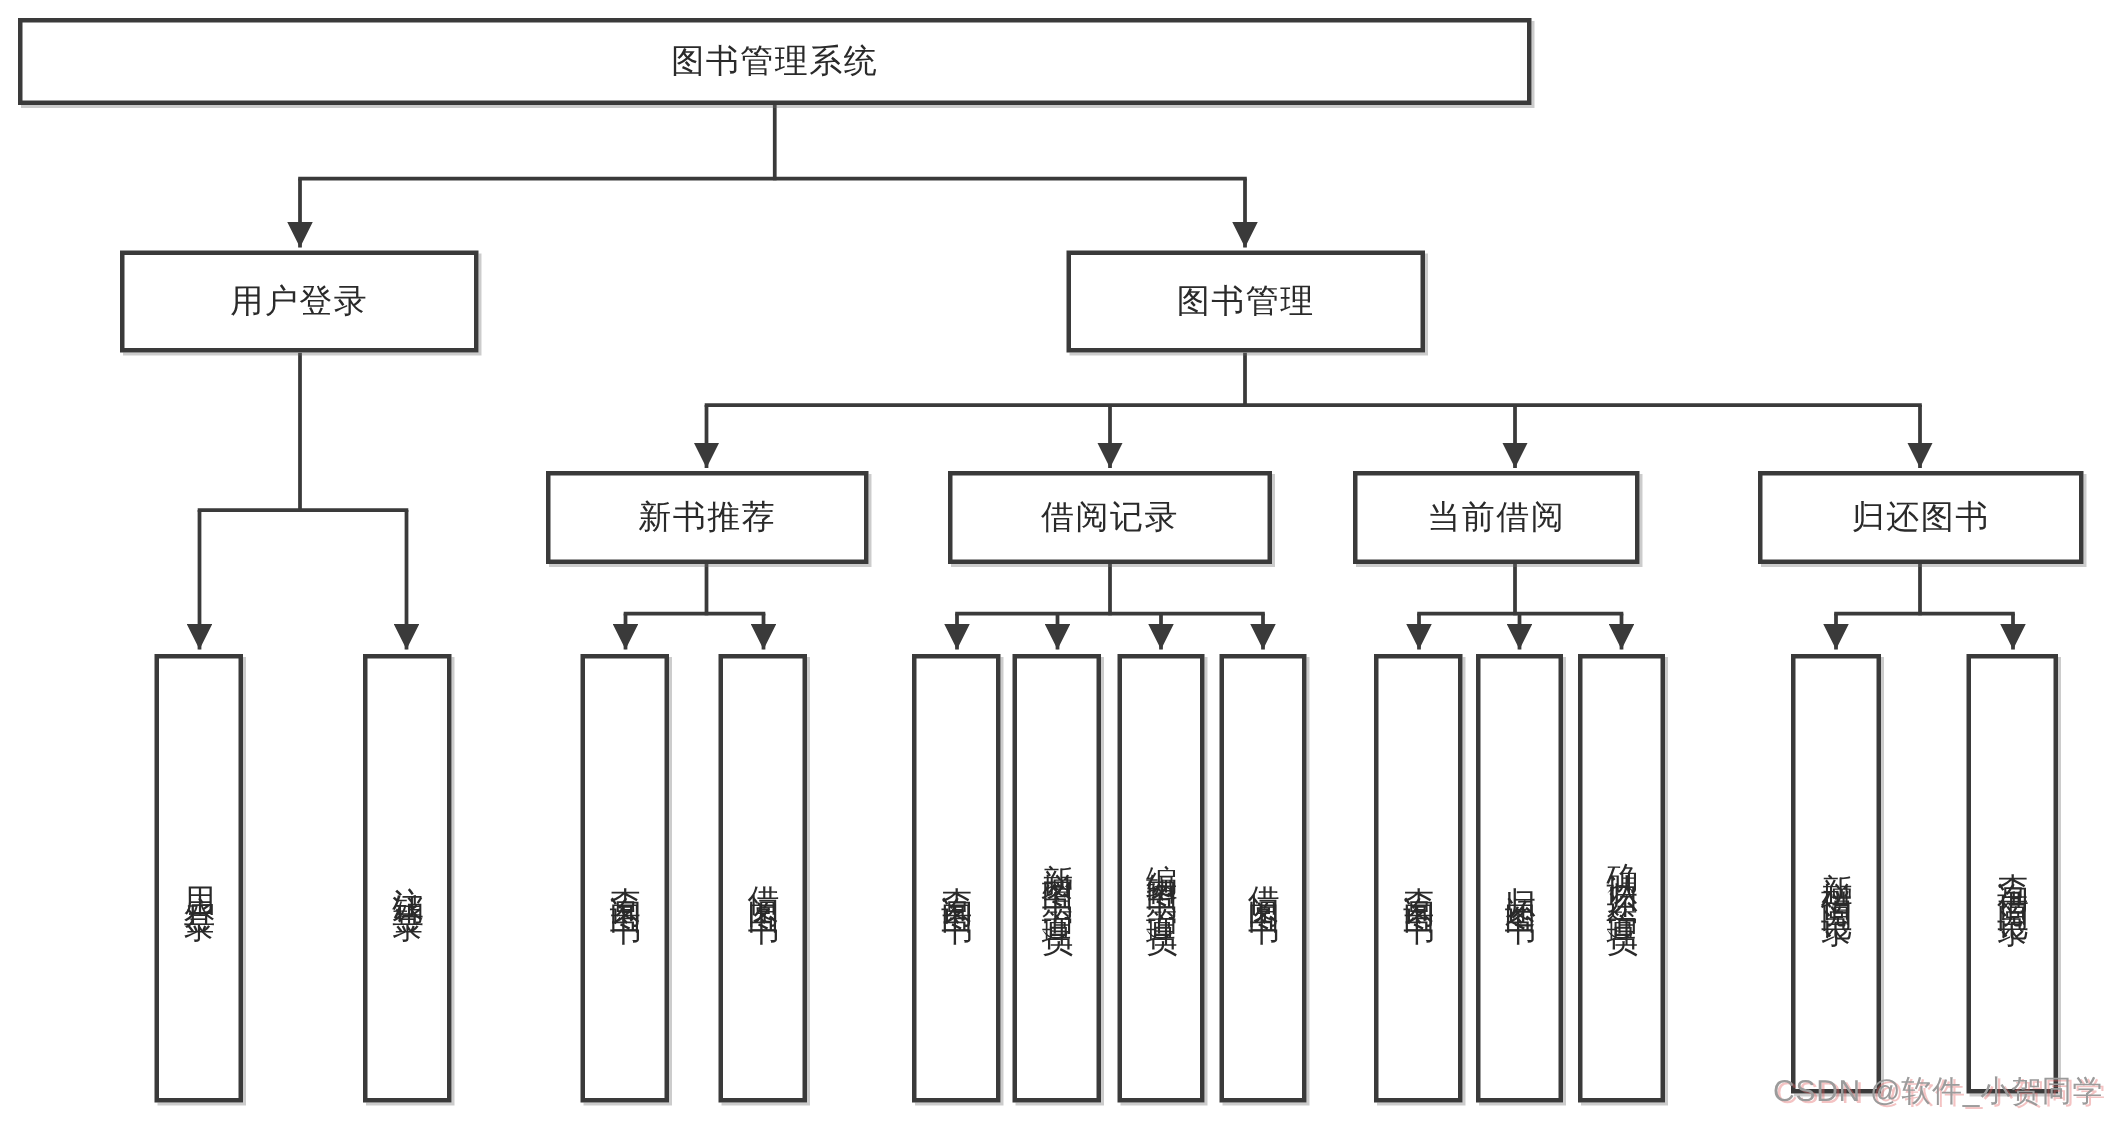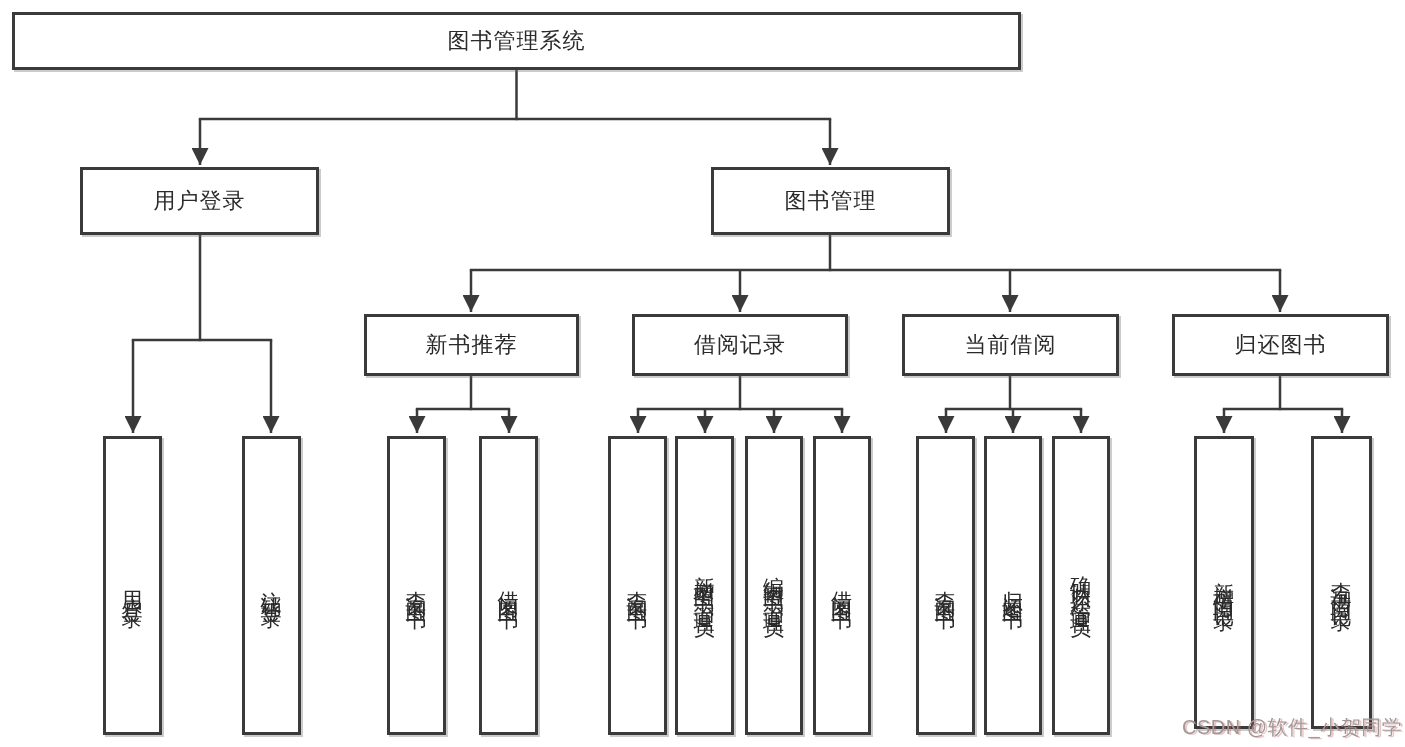--- a/index.html
+++ b/index.html
@@ -36,21 +36,21 @@
     line-height: 1;
     white-space: nowrap;
   }
   
   .root  { left: 12px;  top: 12px;  width: 1009px; height: 58px; }
   .l2a   { left: 80px;  top: 167px; width: 239px;  height: 68px; }
   .l2b   { left: 711px; top: 167px; width: 239px;  height: 68px; }
   .l3    { top: 314px; height: 62px; }
   .l3a   { left: 364px;  width: 215px; }
   .l3b   { left: 632px;  width: 216px; }
-  .l3c   { left: 902px;  width: 217px; justify-content: center; }
+  .l3c   { left: 902px;  width: 191px; justify-content: center; }
   .l3d   { left: 1172px; width: 217px; }
   .leaf  { top: 436px; height: 299px; }
   .lf1   { left: 103px;  width: 59px; }
   .lf2   { left: 242px;  width: 59px; }
   .lf3   { left: 387px;  width: 59px; }
   .lf4   { left: 479px;  width: 59px; }
   .lf5   { left: 608px;  width: 59px; }
   .lf6   { left: 675px;  width: 59px; }
   .lf7   { left: 745px;  width: 58px; }
   .lf8   { left: 813px;  width: 58px; }

